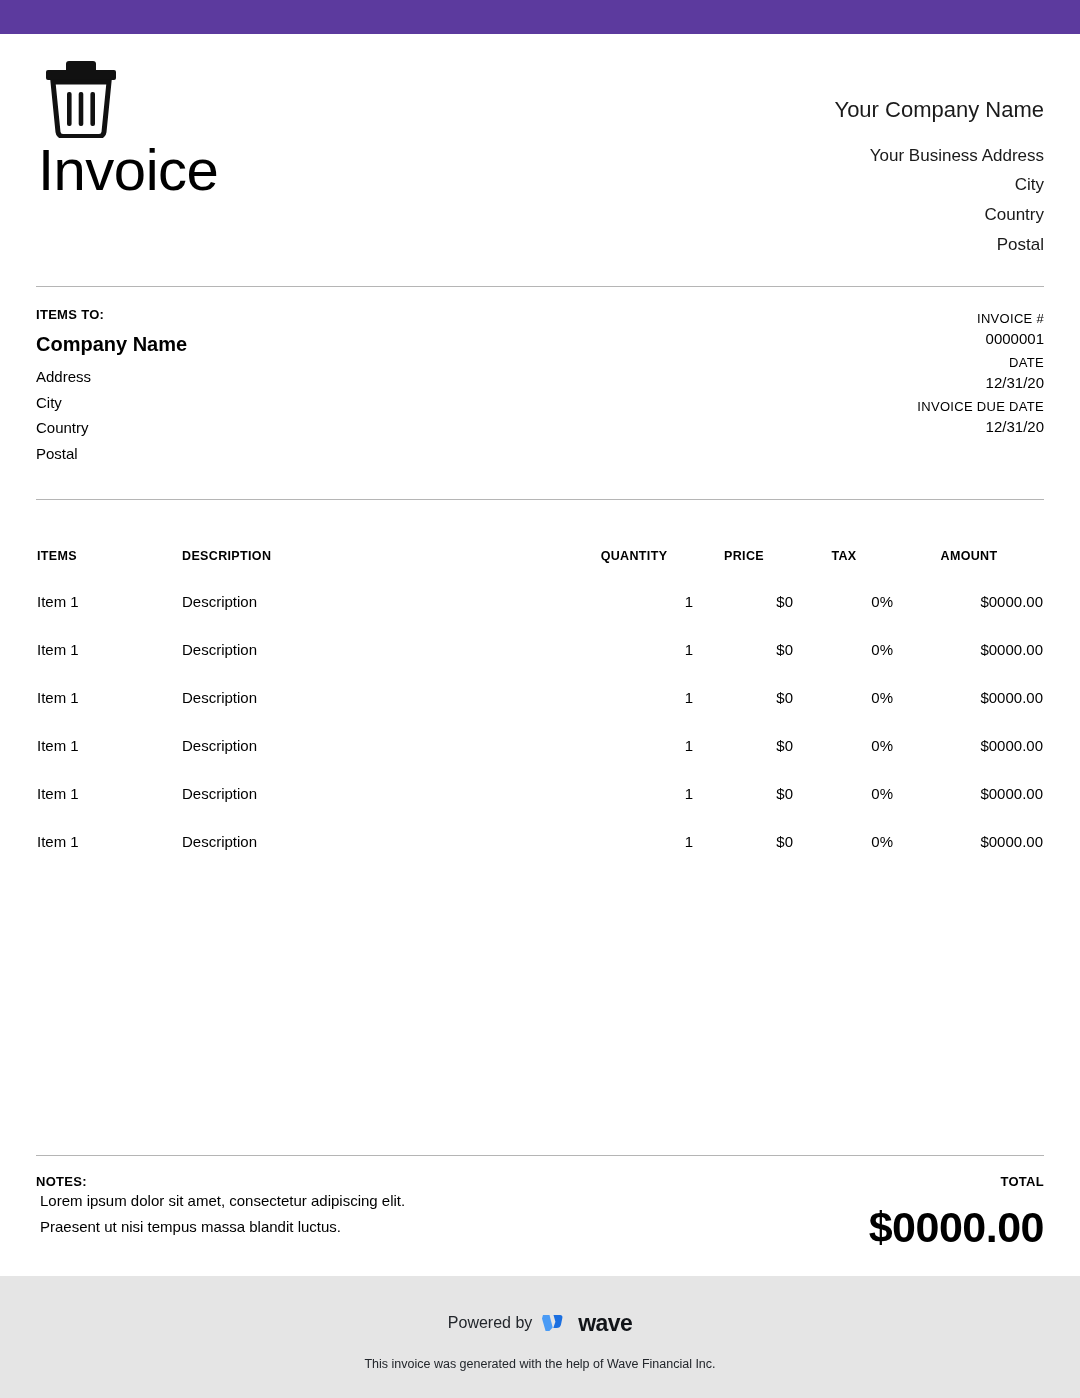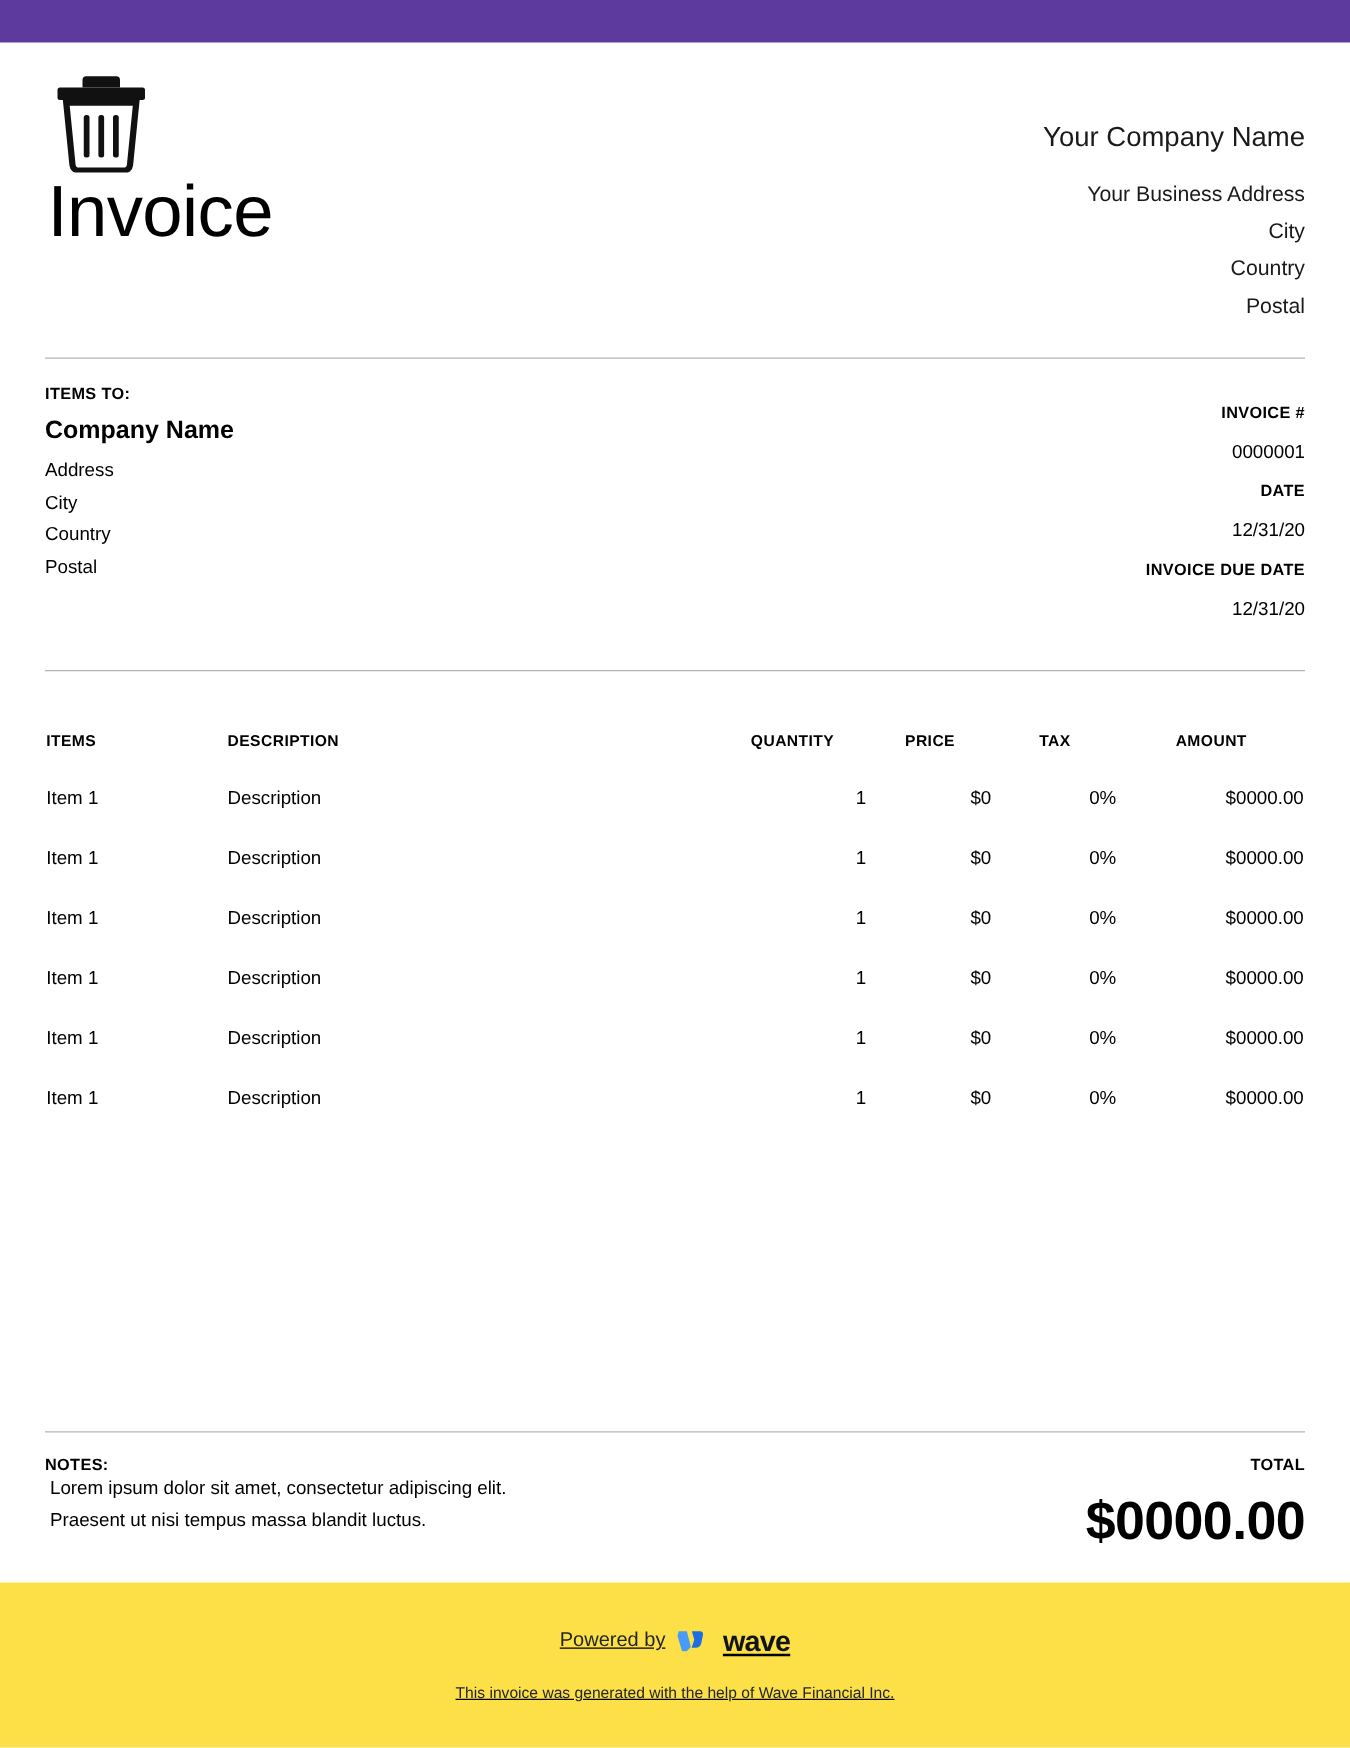--- a/index.html
+++ b/index.html
@@ -101,27 +101,27 @@
   .bill-to .addr-line {
     font-size: 15px;
     line-height: 1.73;
   }
   .meta {
     text-align: right;
     min-width: 230px;
   }
   .meta-label {
     font-size: 13px;
-    font-weight: bold;
+    font-weight: normal;
     letter-spacing: 0.3px;
-    margin-top: 15px;
+    margin-top: 4px;
   }
   .meta-value {
     font-size: 15px;
-    margin-top: 16px;
+    margin-top: 4px;
     margin-bottom: 8px;
   }
 
   
   .items-wrap { margin-top: 24px; }
   table.items {
     width: 100%;
     border-collapse: collapse;
     margin-top: 24px;
   }
@@ -181,24 +181,23 @@
   .total-amount {
     font-size: 43px;
     font-weight: bold;
     margin-top: 14px;
     letter-spacing: -0.5px;
   }
 
   
   .footer {
     flex: 0 0 auto;
-    background: #fde047;
-    padding: 34px 0 34px;
+    background: #e5e5e5;
+    padding: 34px 0 24px;
     text-align: center;
-    text-decoration: underline;
   }
   .powered {
     display: flex;
     align-items: center;
     justify-content: center;
     gap: 9px;
     font-size: 16px;
     color: #22262b;
   }
   .wave-mark {

